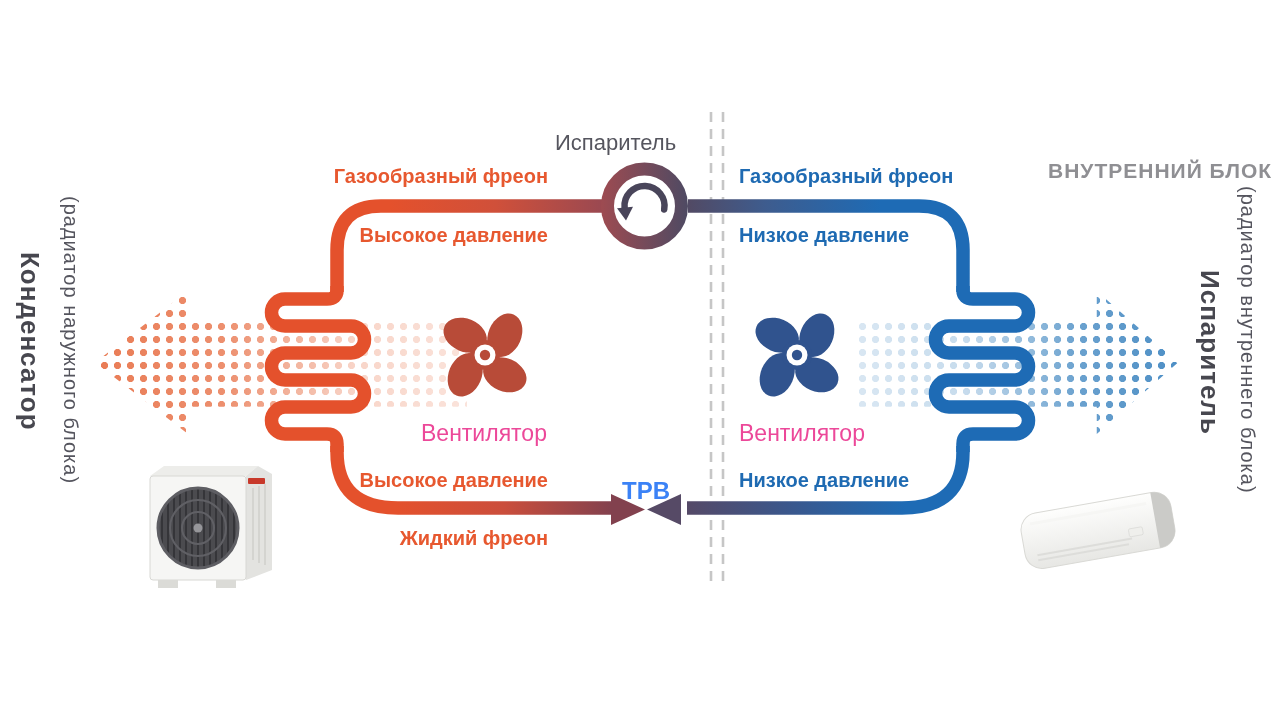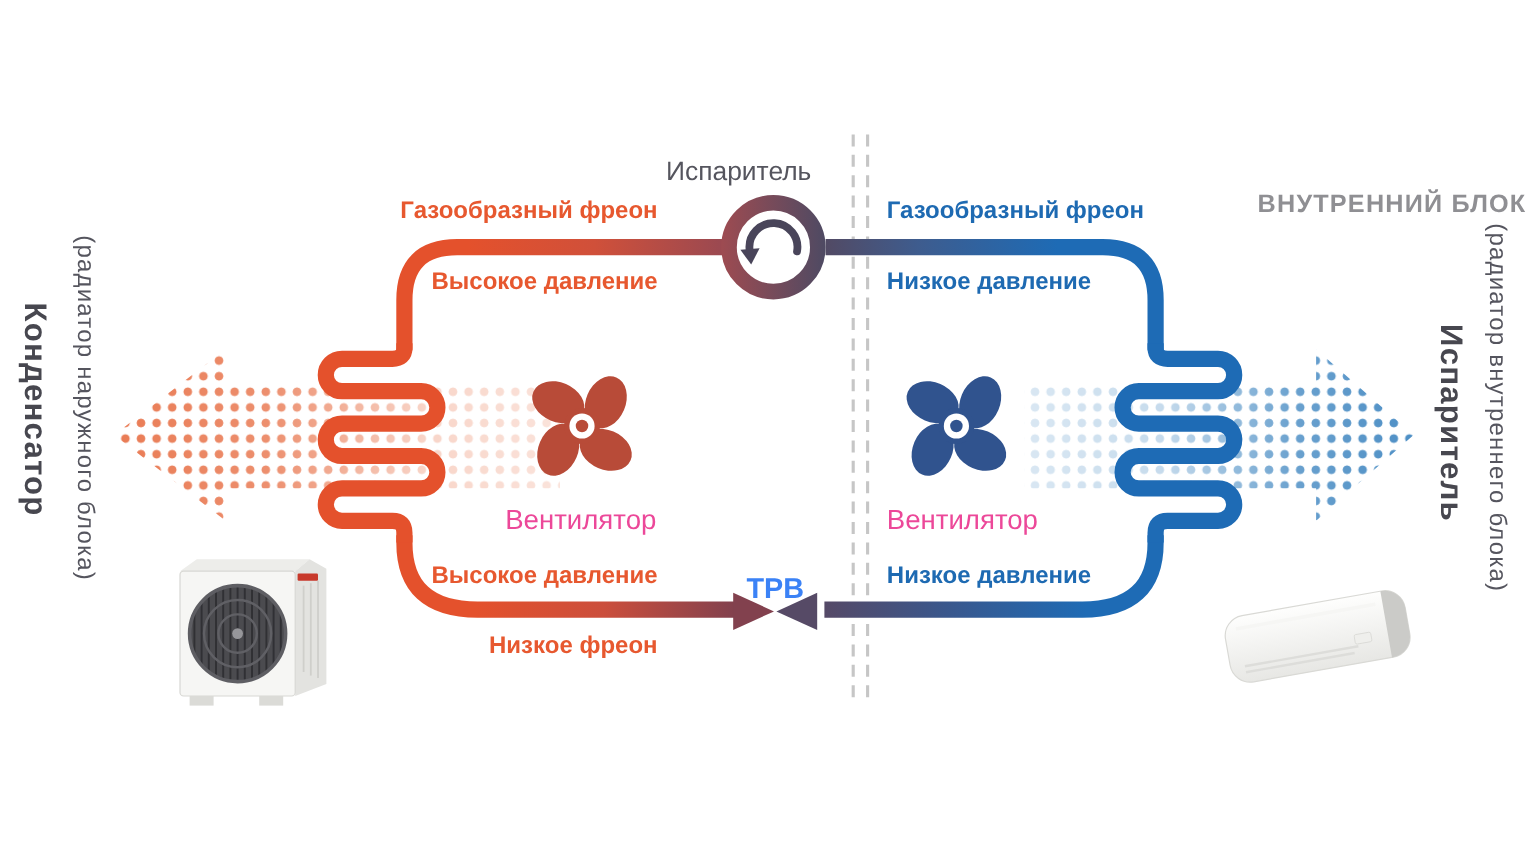--- a/index.html
+++ b/index.html
@@ -191,21 +191,21 @@
   </svg>
 
   <div class="lbl-layer">
     <div class="abs hdr" style="left:1048px;top:127px;margin-top:32px;">ВНУТРЕННИЙ БЛОК</div>
     <div class="abs dark-label" style="left:555px;top:130px;">Испаритель</div>
     <div class="abs valve-label" style="left:608px;top:466px;width:76px;text-align:center;">ТРВ</div>
 
     <div class="abs hot-label" style="right:732px;top:165px;">Газообразный фреон</div>
     <div class="abs hot-label" style="right:732px;top:224px;">Высокое давление</div>
     <div class="abs hot-label" style="right:732px;top:469px;">Высокое давление</div>
-    <div class="abs hot-label" style="right:732px;top:527px;">Низкое фреон</div>
+    <div class="abs hot-label" style="right:732px;top:527px;">Жидкий фреон</div>
 
     <div class="abs cold-label" style="left:739px;top:165px;">Газообразный фреон</div>
     <div class="abs cold-label" style="left:739px;top:224px;">Низкое давление</div>
     <div class="abs cold-label" style="left:739px;top:469px;">Низкое давление</div>
 
     <div class="abs fan-label" style="left:421px;top:420px;">Вентилятор</div>
     <div class="abs fan-label" style="left:739px;top:420px;">Вентилятор</div>
 
     <div class="abs vert vert-bold" style="left:14px;top:252px;">Конденсатор</div>
     <div class="abs vert vert-sub" style="left:59px;top:196px;">(радиатор наружного блока)</div>

